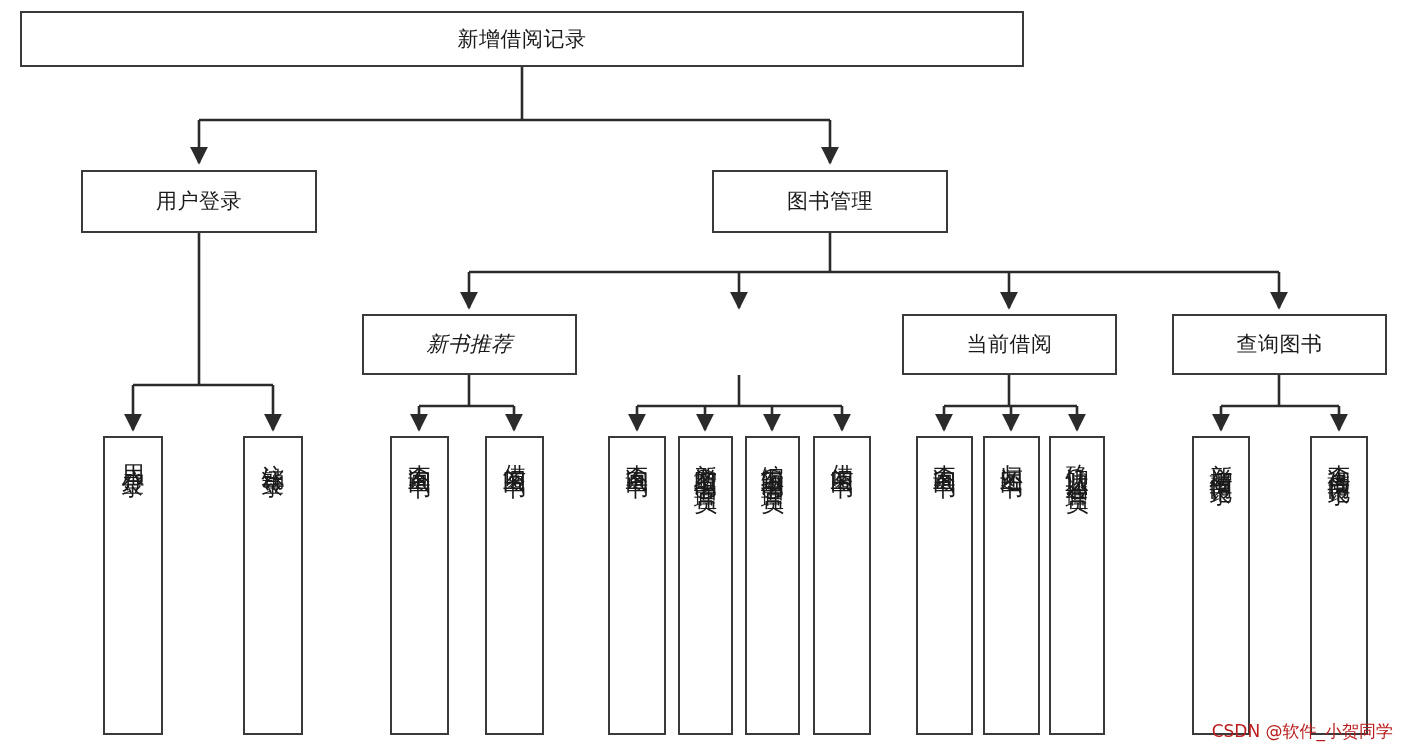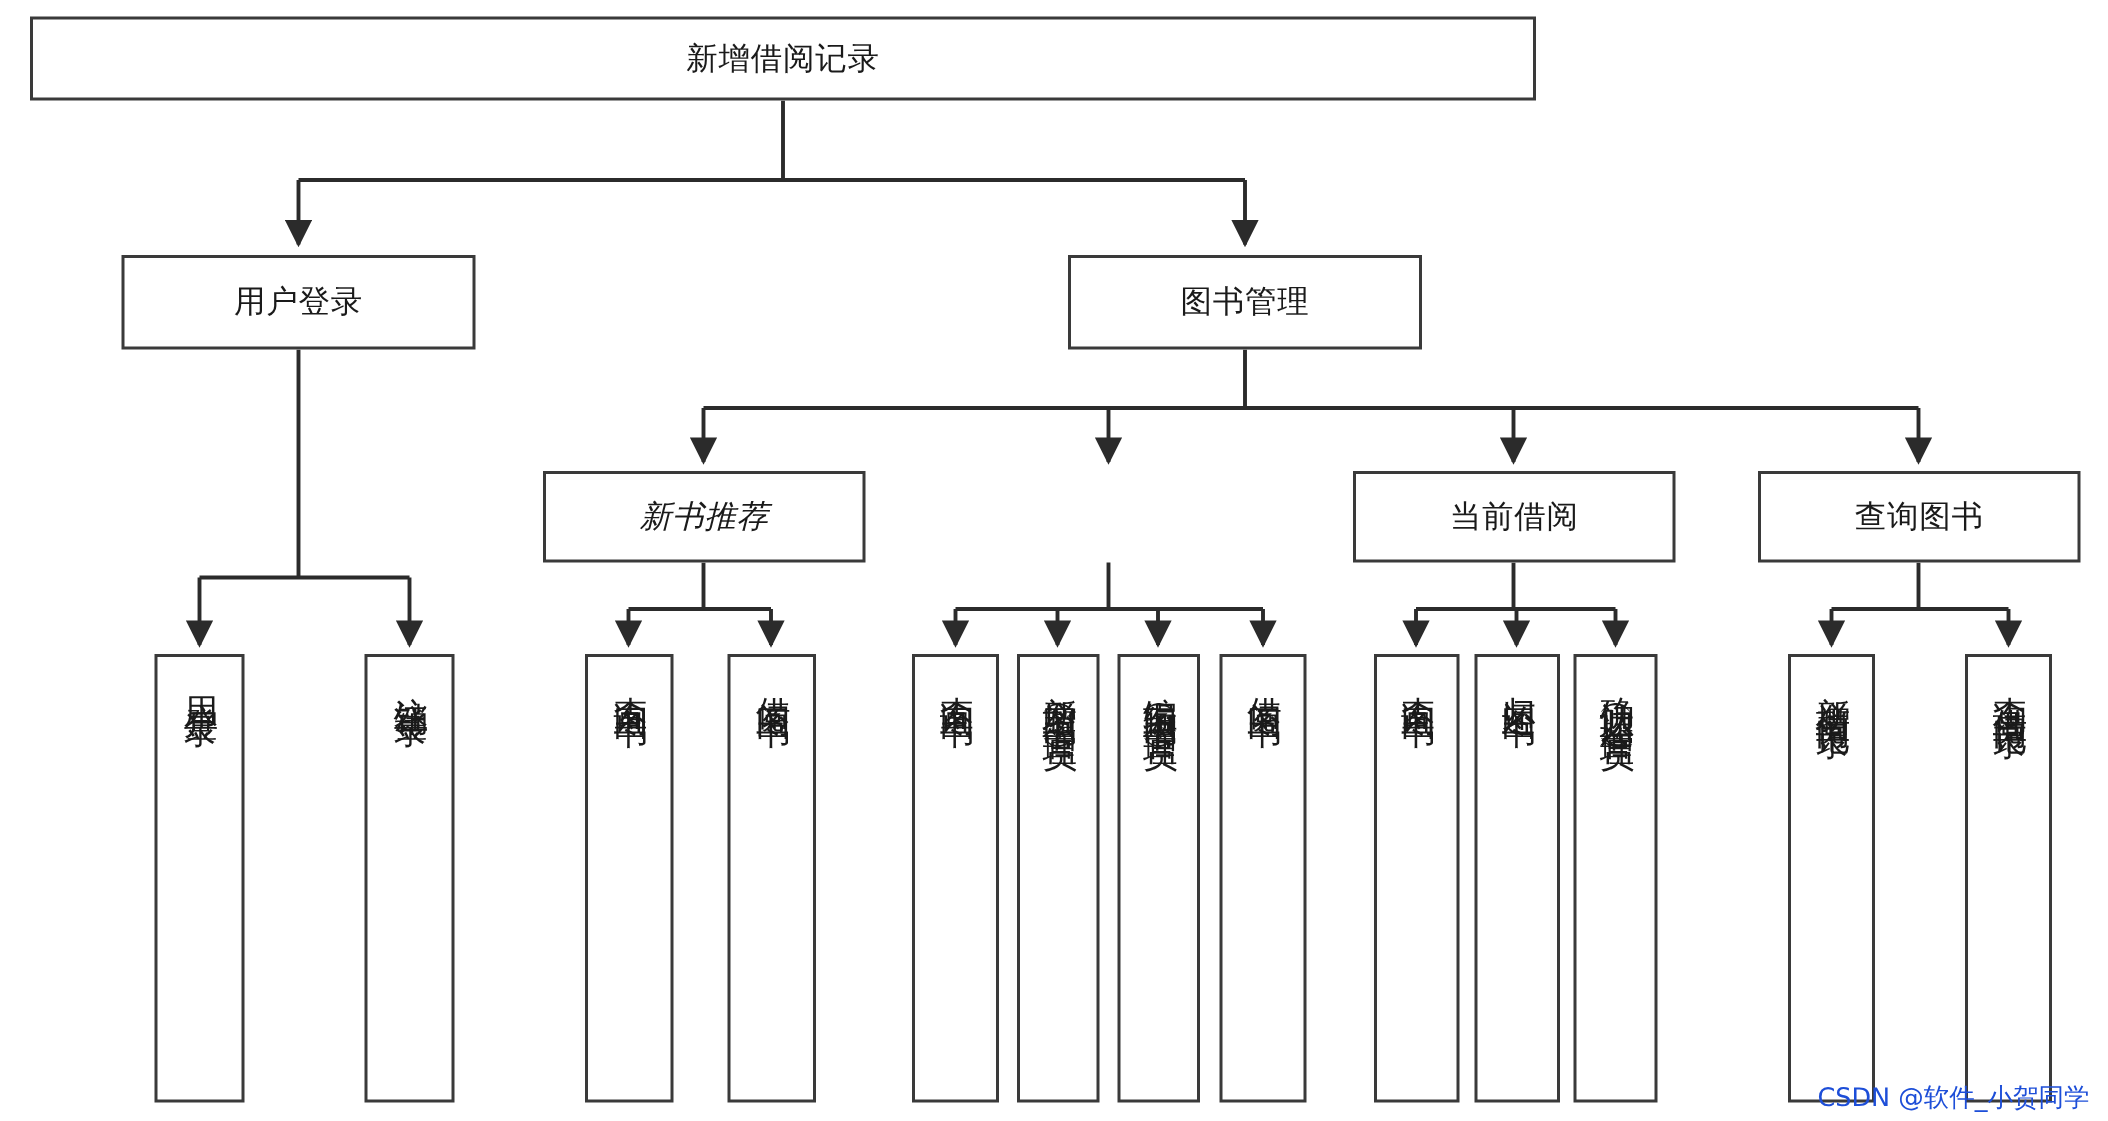--- a/index.html
+++ b/index.html
@@ -57,21 +57,21 @@
     font-size: 23px;
     letter-spacing: 4px;
     line-height: 1;
     white-space: nowrap;
   }
   #watermark {
     position: absolute;
     right: 12px;
     bottom: 4px;
     font-size: 17px;
-    color: #1d4ed8;
+    color: #b91c1c;
     font-family: "DejaVu Sans", "Liberation Sans", sans-serif;
     white-space: nowrap;
     pointer-events: none;
   }
 </style>
 </head>
 <body>
 
 <div id="diagram-root">
 

